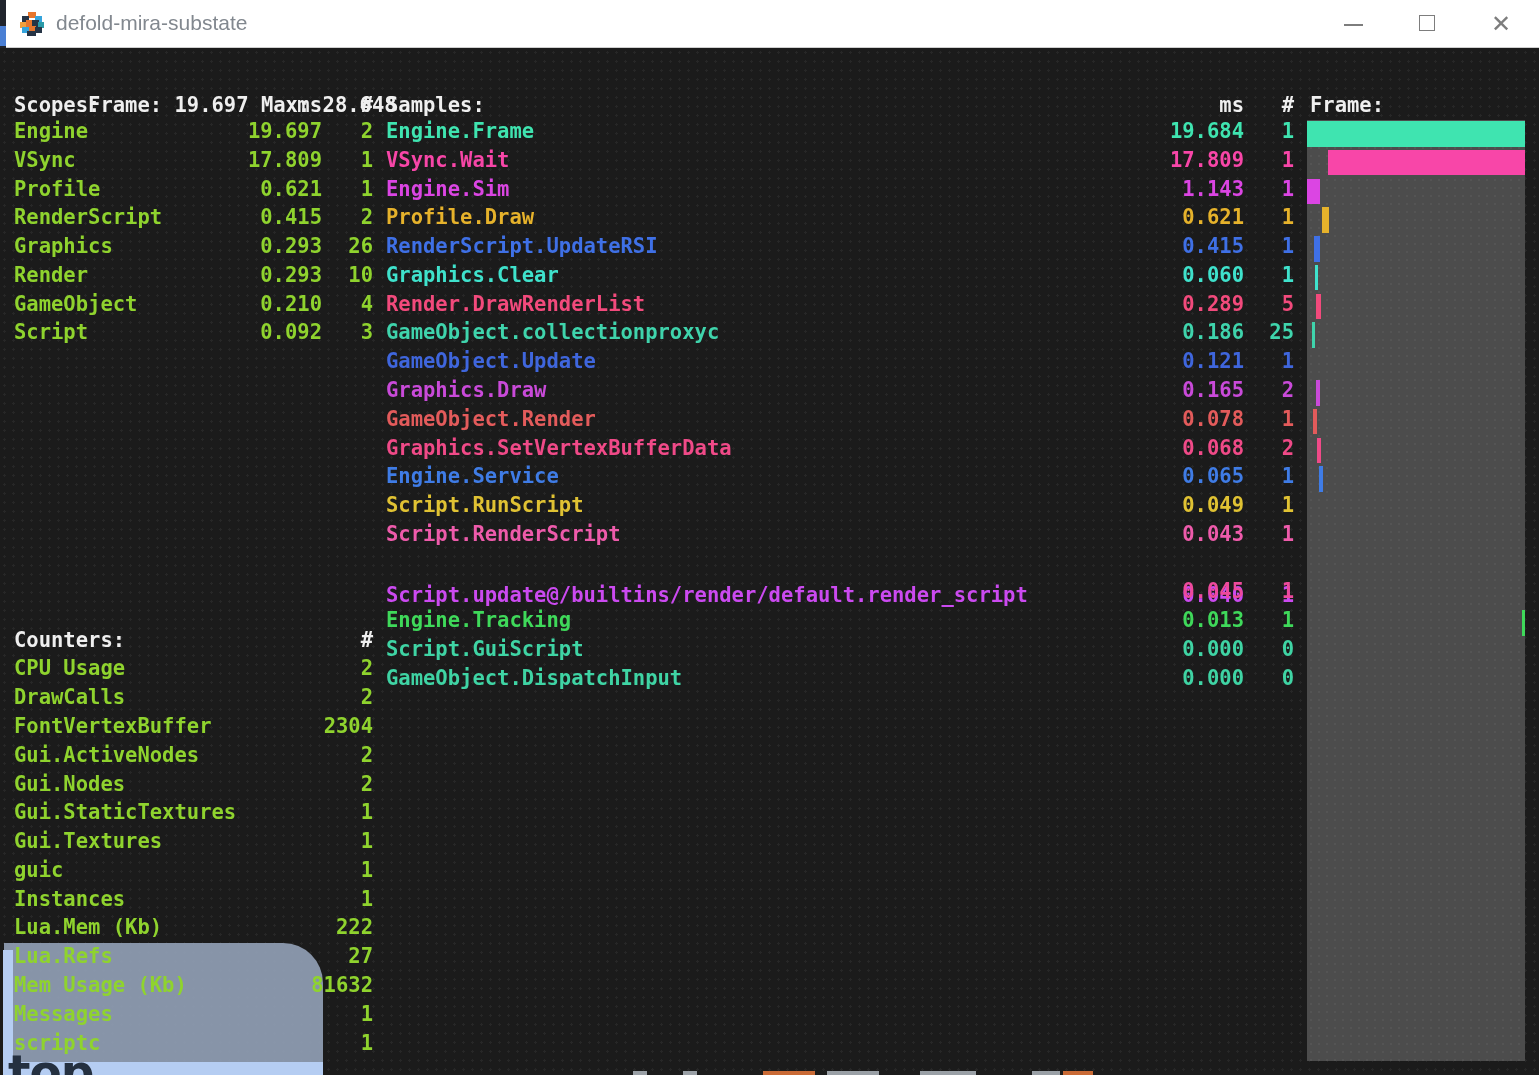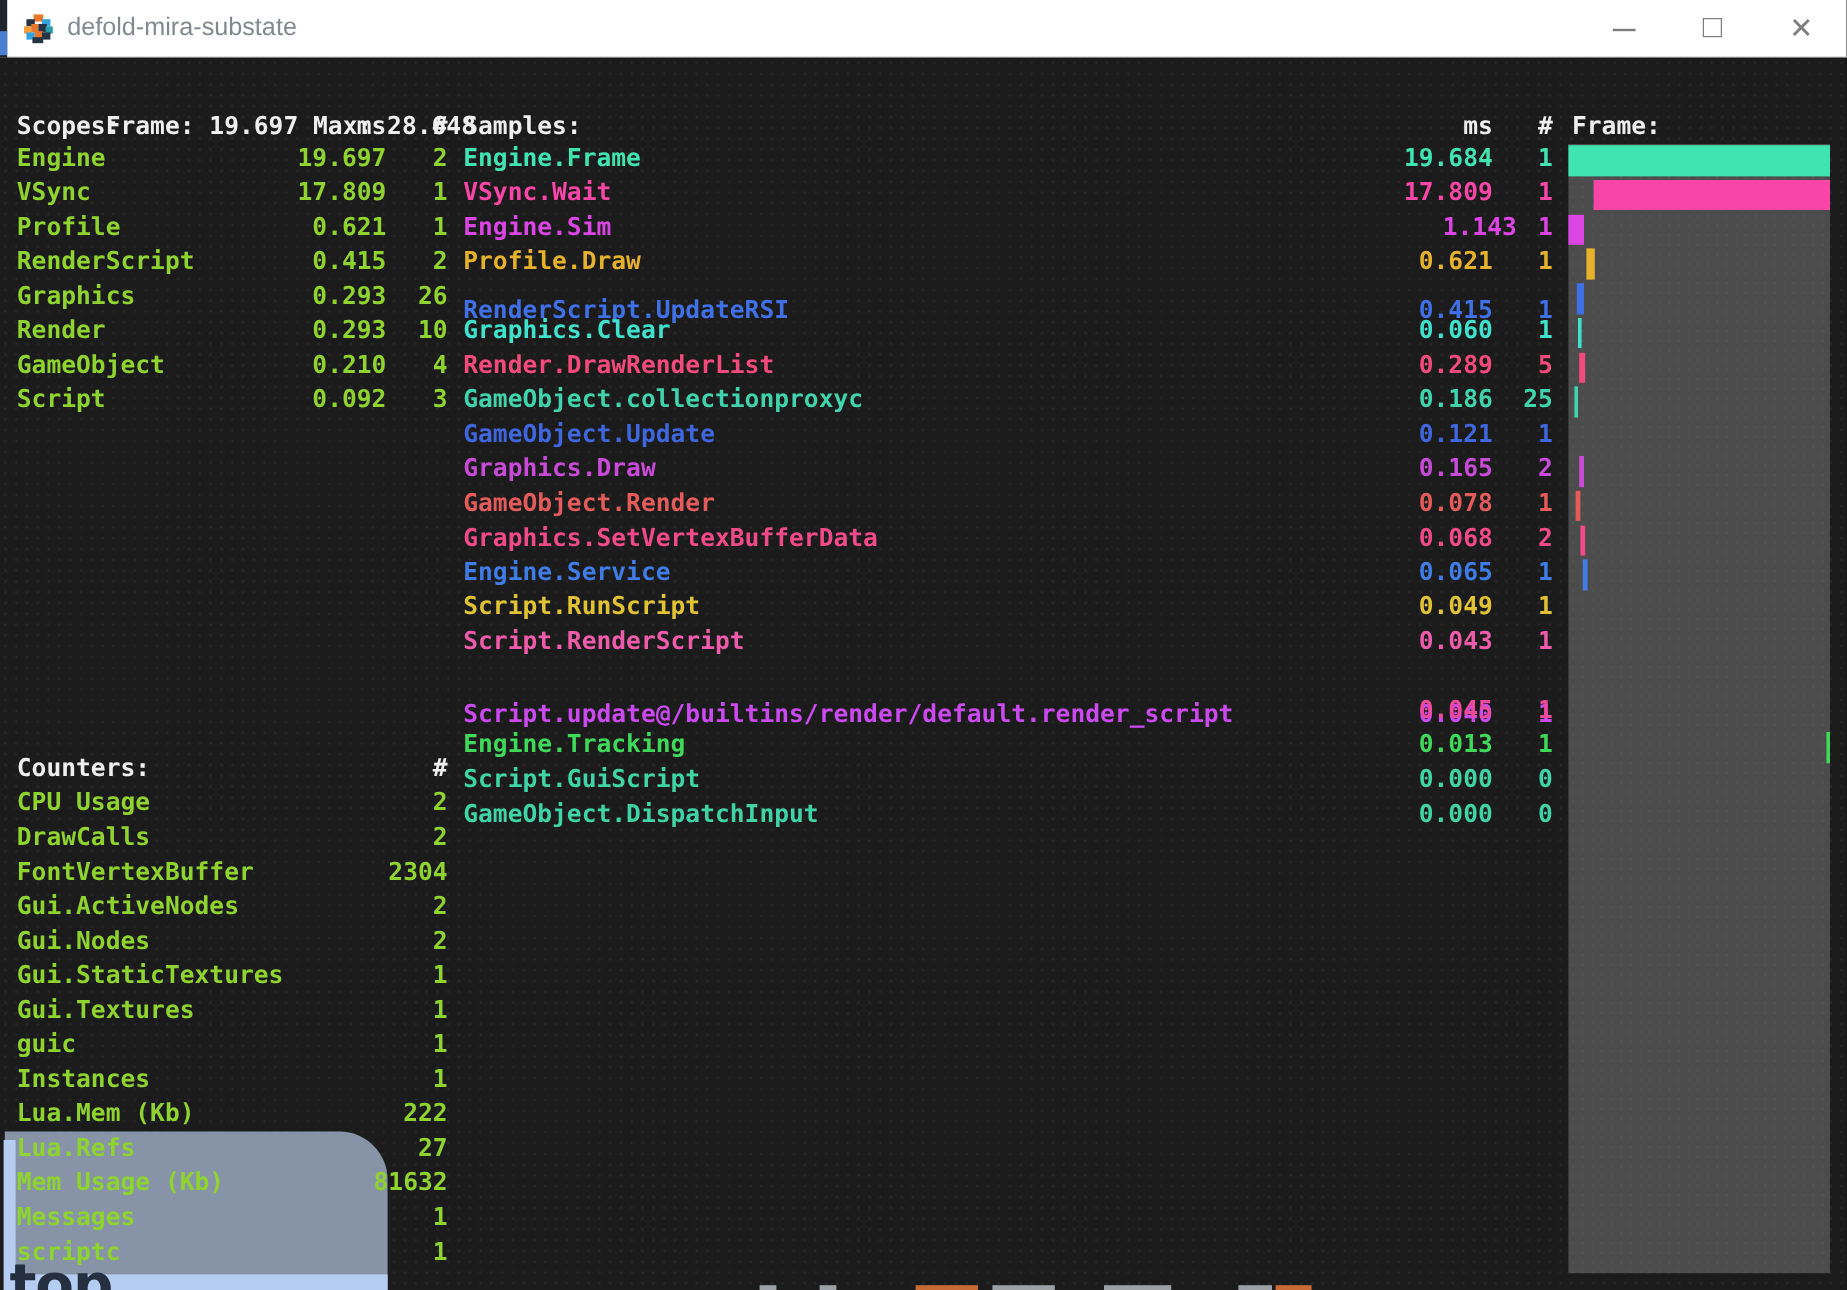--- a/index.html
+++ b/index.html
@@ -157,23 +157,23 @@
         <div class="lrow" style="top: 57.56px;"><span class="cell-name" style="color: rgb(143, 211, 46);">Profile</span><span class="cell-ms" style="color: rgb(143, 211, 46);">0.621</span><span class="cell-cnt" style="color: rgb(143, 211, 46);">1</span></div>
         <div class="lrow" style="top: 86.34px;"><span class="cell-name" style="color: rgb(143, 211, 46);">RenderScript</span><span class="cell-ms" style="color: rgb(143, 211, 46);">0.415</span><span class="cell-cnt" style="color: rgb(143, 211, 46);">2</span></div>
         <div class="lrow" style="top: 115.12px;"><span class="cell-name" style="color: rgb(143, 211, 46);">Graphics</span><span class="cell-ms" style="color: rgb(143, 211, 46);">0.293</span><span class="cell-cnt" style="color: rgb(143, 211, 46);">26</span></div>
         <div class="lrow" style="top: 143.9px;"><span class="cell-name" style="color: rgb(143, 211, 46);">Render</span><span class="cell-ms" style="color: rgb(143, 211, 46);">0.293</span><span class="cell-cnt" style="color: rgb(143, 211, 46);">10</span></div>
         <div class="lrow" style="top: 172.68px;"><span class="cell-name" style="color: rgb(143, 211, 46);">GameObject</span><span class="cell-ms" style="color: rgb(143, 211, 46);">0.210</span><span class="cell-cnt" style="color: rgb(143, 211, 46);">4</span></div>
         <div class="lrow" style="top: 201.46px;"><span class="cell-name" style="color: rgb(143, 211, 46);">Script</span><span class="cell-ms" style="color: rgb(143, 211, 46);">0.092</span><span class="cell-cnt" style="color: rgb(143, 211, 46);">3</span></div>
       </div>
     <div id="samples-list">
         <div class="lrow" style="top: 0px;"><span class="cell-sname" style="color: rgb(63, 228, 176);">Engine.Frame</span><span class="cell-sms" style="color: rgb(63, 228, 176); padding-left: 48px;">19.684</span><span class="cell-scnt" style="color: rgb(63, 228, 176);">1</span></div>
         <div class="lrow" style="top: 28.78px;"><span class="cell-sname" style="color: rgb(248, 70, 168);">VSync.Wait</span><span class="cell-sms" style="color: rgb(248, 70, 168);">17.809</span><span class="cell-scnt" style="color: rgb(248, 70, 168);">1</span></div>
-        <div class="lrow" style="top: 57.56px;"><span class="cell-sname" style="color: rgb(219, 69, 227);">Engine.Sim</span><span class="cell-sms" style="color: rgb(219, 69, 227); margin-left: 20px;">1.143</span><span class="cell-scnt" style="color: rgb(219, 69, 227);">1</span></div>
+        <div class="lrow" style="top: 57.56px;"><span class="cell-sname" style="color: rgb(219, 69, 227);">Engine.Sim</span><span class="cell-sms" style="color: rgb(219, 69, 227);">1.143</span><span class="cell-scnt" style="color: rgb(219, 69, 227);">1</span></div>
         <div class="lrow" style="top: 86.34px;"><span class="cell-sname" style="color: rgb(230, 178, 43);">Profile.Draw</span><span class="cell-sms" style="color: rgb(230, 178, 43);">0.621</span><span class="cell-scnt" style="color: rgb(230, 178, 43);">1</span></div>
-        <div class="lrow" style="top: 115.12px; margin-top: 12px;"><span class="cell-sname" style="color: rgb(63, 112, 230);">RenderScript.UpdateRSI</span><span class="cell-sms" style="color: rgb(63, 112, 230);">0.415</span><span class="cell-scnt" style="color: rgb(63, 112, 230);">1</span></div>
+        <div class="lrow" style="top: 115.12px;"><span class="cell-sname" style="color: rgb(63, 112, 230);">RenderScript.UpdateRSI</span><span class="cell-sms" style="color: rgb(63, 112, 230);">0.415</span><span class="cell-scnt" style="color: rgb(63, 112, 230);">1</span></div>
         <div class="lrow" style="top: 143.9px;"><span class="cell-sname" style="color: rgb(63, 226, 204);">Graphics.Clear</span><span class="cell-sms" style="color: rgb(63, 226, 204);">0.060</span><span class="cell-scnt" style="color: rgb(63, 226, 204);">1</span></div>
         <div class="lrow" style="top: 172.68px;"><span class="cell-sname" style="color: rgb(242, 74, 124);">Render.DrawRenderList</span><span class="cell-sms" style="color: rgb(242, 74, 124);">0.289</span><span class="cell-scnt" style="color: rgb(242, 74, 124);">5</span></div>
         <div class="lrow" style="top: 201.46px;"><span class="cell-sname" style="color: rgb(63, 212, 172);">GameObject.collectionproxyc</span><span class="cell-sms" style="color: rgb(63, 212, 172);">0.186</span><span class="cell-scnt" style="color: rgb(63, 212, 172);">25</span></div>
         <div class="lrow" style="top: 230.24px;"><span class="cell-sname" style="color: rgb(63, 102, 221);">GameObject.Update</span><span class="cell-sms" style="color: rgb(63, 102, 221);">0.121</span><span class="cell-scnt" style="color: rgb(63, 102, 221);">1</span></div>
         <div class="lrow" style="top: 259.02px;"><span class="cell-sname" style="color: rgb(201, 74, 217); text-align: center;">Graphics.Draw</span><span class="cell-sms" style="color: rgb(201, 74, 217);">0.165</span><span class="cell-scnt" style="color: rgb(201, 74, 217);">2</span></div>
         <div class="lrow" style="top: 287.8px;"><span class="cell-sname" style="color: rgb(227, 91, 91);">GameObject.Render</span><span class="cell-sms" style="color: rgb(227, 91, 91);">0.078</span><span class="cell-scnt" style="color: rgb(227, 91, 91);">1</span></div>
         <div class="lrow" style="top: 316.58px;"><span class="cell-sname" style="color: rgb(240, 74, 136);">Graphics.SetVertexBufferData</span><span class="cell-sms" style="color: rgb(240, 74, 136);">0.068</span><span class="cell-scnt" style="color: rgb(240, 74, 136);">2</span></div>
         <div class="lrow" style="top: 345.36px;"><span class="cell-sname" style="color: rgb(63, 124, 230);">Engine.Service</span><span class="cell-sms" style="color: rgb(63, 124, 230);">0.065</span><span class="cell-scnt" style="color: rgb(63, 124, 230);">1</span></div>
         <div class="lrow" style="top: 374.14px;"><span class="cell-sname" style="color: rgb(224, 194, 51);">Script.RunScript</span><span class="cell-sms" style="color: rgb(224, 194, 51);">0.049</span><span class="cell-scnt" style="color: rgb(224, 194, 51);">1</span></div>
         <div class="lrow" style="top: 402.92px;"><span class="cell-sname" style="color: rgb(238, 91, 171);">Script.RenderScript</span><span class="cell-sms" style="color: rgb(238, 91, 171);">0.043</span><span class="cell-scnt" style="color: rgb(238, 91, 171);">1</span></div>

